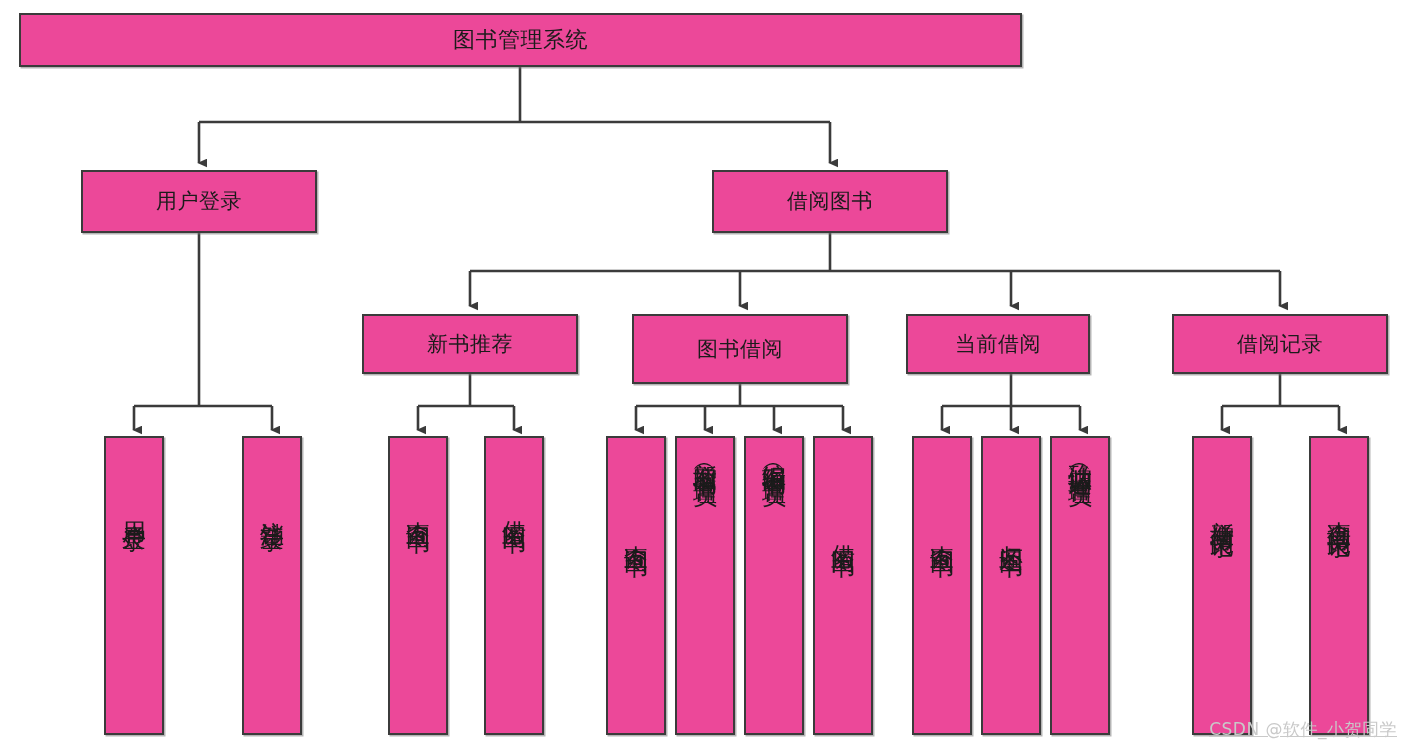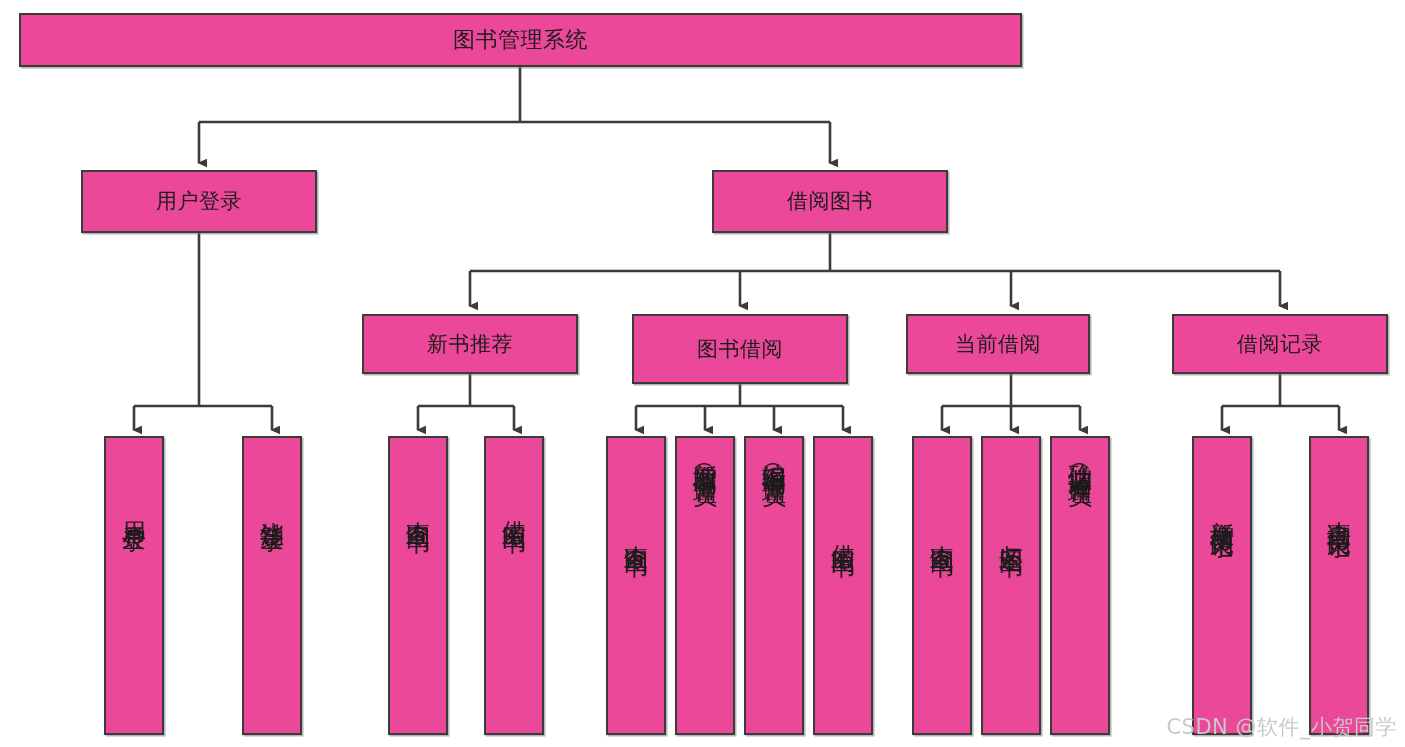--- a/index.html
+++ b/index.html
@@ -41,24 +41,25 @@
     line-height:1;
     white-space:nowrap;
     height:auto;
   }
   .node.leaf.mid .label{margin-top:58px;}
   .node.leaf.mid2 .label{margin-top:82px;}
   .watermark{
     position:absolute;
     right:8px;bottom:6px;
     color:#c9c9c9;
-    font-size:21px;
+    font-size:17px;
     letter-spacing:0.5px;
     white-space:nowrap;
     user-select:none;
+    text-decoration:underline;
   }
 </style>
 </head>
 <body>
 
 <div id="diagram-root">
 
   <svg class="wires" viewBox="0 0 1405 747">
     <defs>
       <marker id="arw" markerWidth="11" markerHeight="11" refX="4.5" refY="8.4" orient="auto" markerUnits="userSpaceOnUse">

